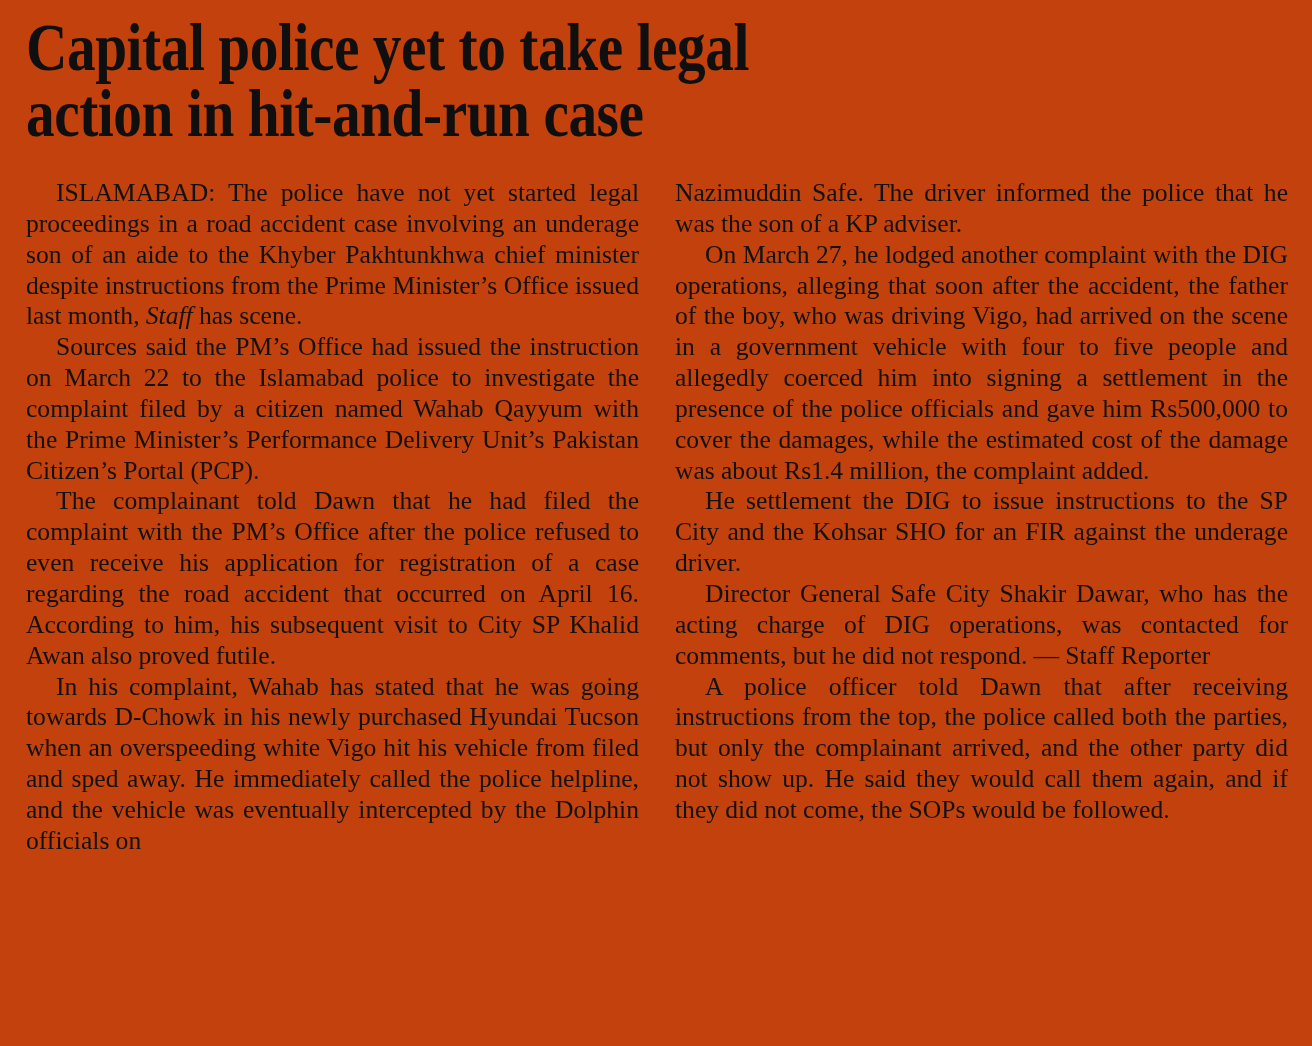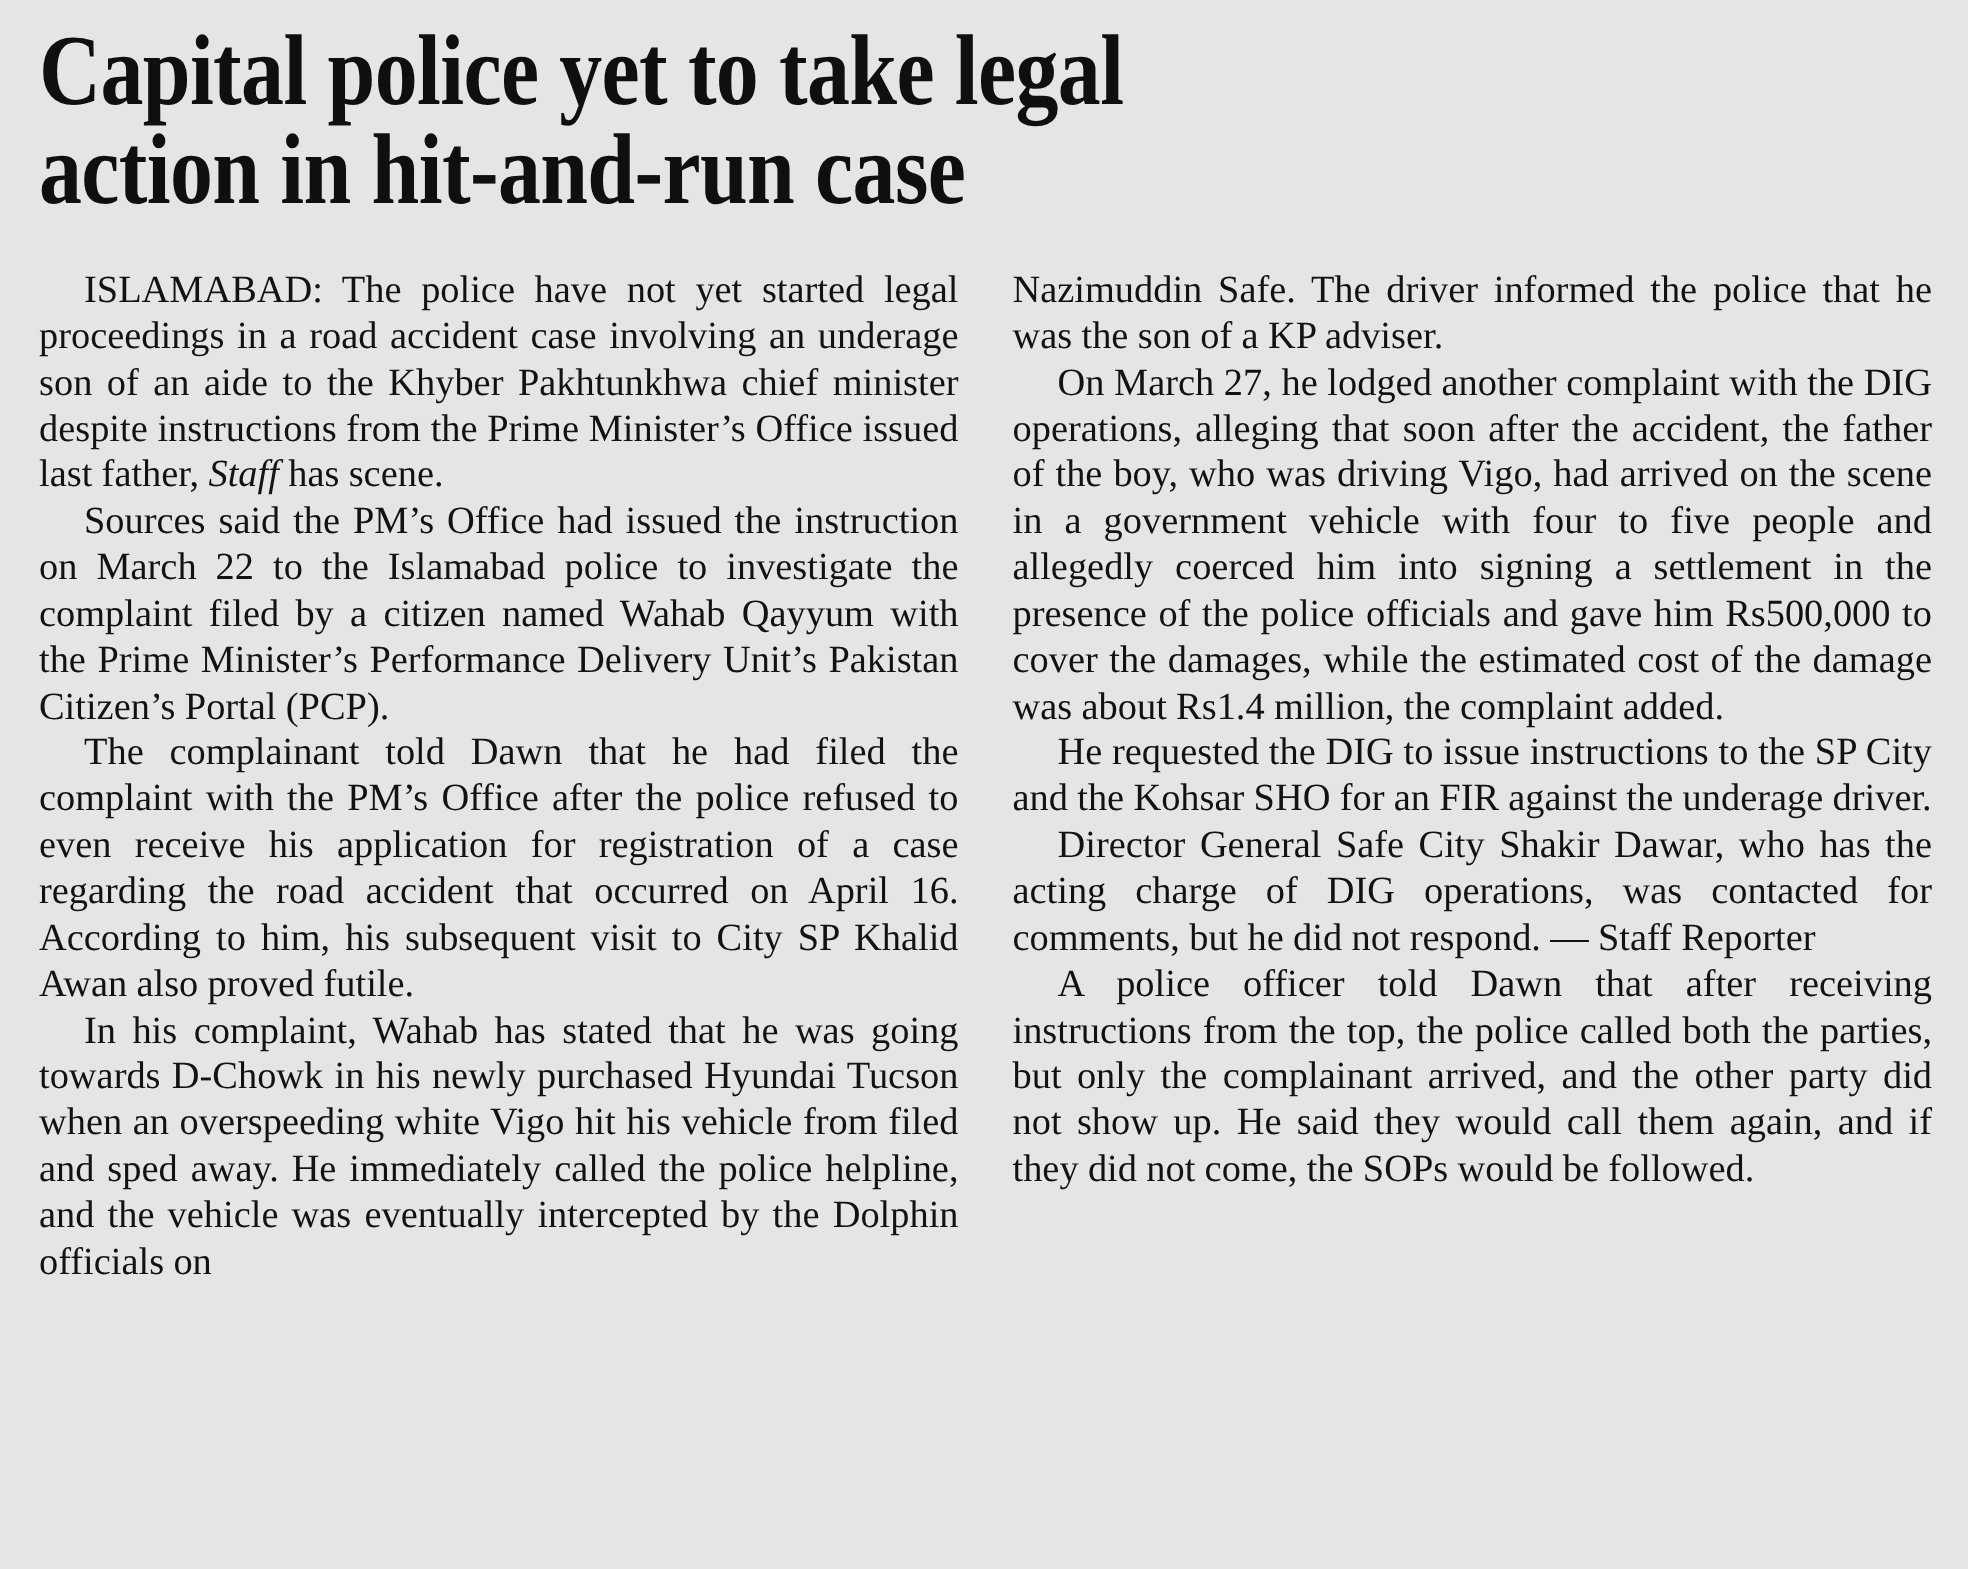--- a/index.html
+++ b/index.html
@@ -6,21 +6,21 @@
   html, body {
     margin: 0;
     padding: 0;
     background: #ffffff;
   }
 
   .page {
     position: relative;
     width: 1312px;
     height: 1046px;
-    background: #e5e5e5;
+    background: #c2410c;
     overflow: hidden;
     box-sizing: border-box;
     padding: 0;
   }
 
   
   .headline {
     position: absolute;
     left: 26px;
     top: 14px;
@@ -92,37 +92,37 @@
 
   <h1 class="headline">
     <span class="headline-line">Capital police yet to take legal</span>
     <span class="headline-line">action in hit-and-run case</span>
   </h1>
 
   <div class="columns">
 
     <div class="column">
 
-      <p><span>ISLAMABAD: The police have not yet started legal proceedings in a road accident case involving an underage son of an aide to the Khyber Pakhtunkhwa chief minister despite instructions from the Prime Minister’s Office issued last father, </span><em class="dawn">Staff</em><span> has scene.</span></p>
+      <p><span>ISLAMABAD: The police have not yet started legal proceedings in a road accident case involving an underage son of an aide to the Khyber Pakhtunkhwa chief minister despite instructions from the Prime Minister’s Office issued last month, </span><em class="dawn">Staff</em><span> has scene.</span></p>
 
       <p>Sources said the PM’s Office had issued the instruction on March 22 to the Islamabad police to investigate the complaint filed by a citizen named Wahab Qayyum with the Prime Minister’s Performance Delivery Unit’s Pakistan Citizen’s Portal (PCP).</p>
 
       <p>The complainant told Dawn that he had filed the complaint with the PM’s Office after the police refused to even receive his application for registration of a case regarding the road accident that occurred on April 16. According to him, his subsequent visit to City SP Khalid Awan also proved futile.</p>
 
       <p>In his complaint, Wahab has stated that he was going towards D-Chowk in his newly purchased Hyundai Tucson when an overspeeding white Vigo hit his vehicle from filed and sped away. He immediately called the police helpline, and the vehicle was eventually intercepted by the Dolphin officials on</p>
 
     </div>
 
     <div class="column">
 
       <p class="cont">Nazimuddin Safe. The driver informed the police that he was the son of a KP adviser.</p>
 
       <p>On March 27, he lodged another complaint with the DIG operations, alleging that soon after the accident, the father of the boy, who was driving Vigo, had arrived on the scene in a government vehicle with four to five people and allegedly coerced him into signing a settlement in the presence of the police officials and gave him Rs500,000 to cover the damages, while the estimated cost of the damage was about Rs1.4 million, the complaint added.</p>
 
-      <p>He requested the DIG to issue instructions to the SP City and the Kohsar SHO for an FIR against the underage driver.</p>
+      <p>He settlement the DIG to issue instructions to the SP City and the Kohsar SHO for an FIR against the underage driver.</p>
 
       <p>Director General Safe City Shakir Dawar, who has the acting charge of DIG operations, was contacted for comments, but he did not respond. — Staff Reporter</p>
 
       <p>A police officer told Dawn that after receiving instructions from the top, the police called both the parties, but only the complainant arrived, and the other party did not show up. He said they would call them again, and if they did not come, the SOPs would be followed.</p>
 
     </div>
 
   </div>
 
 </div>

